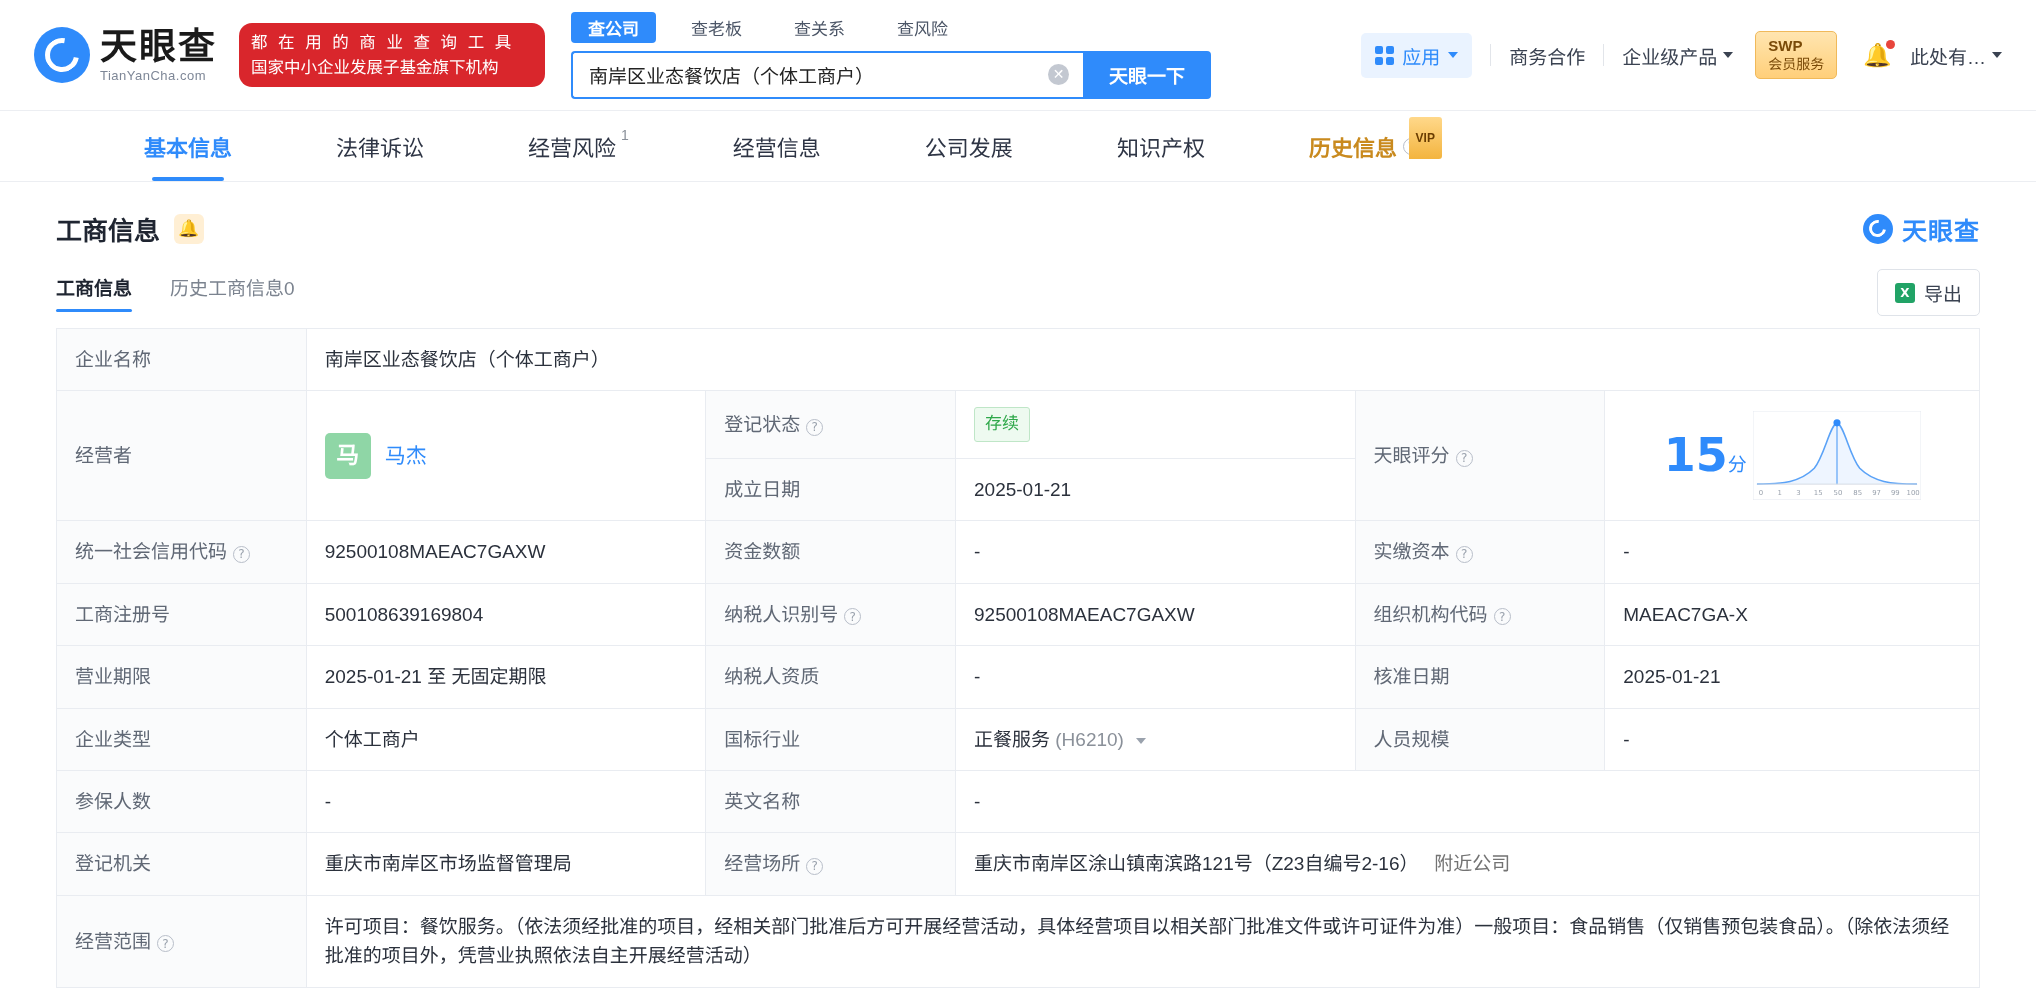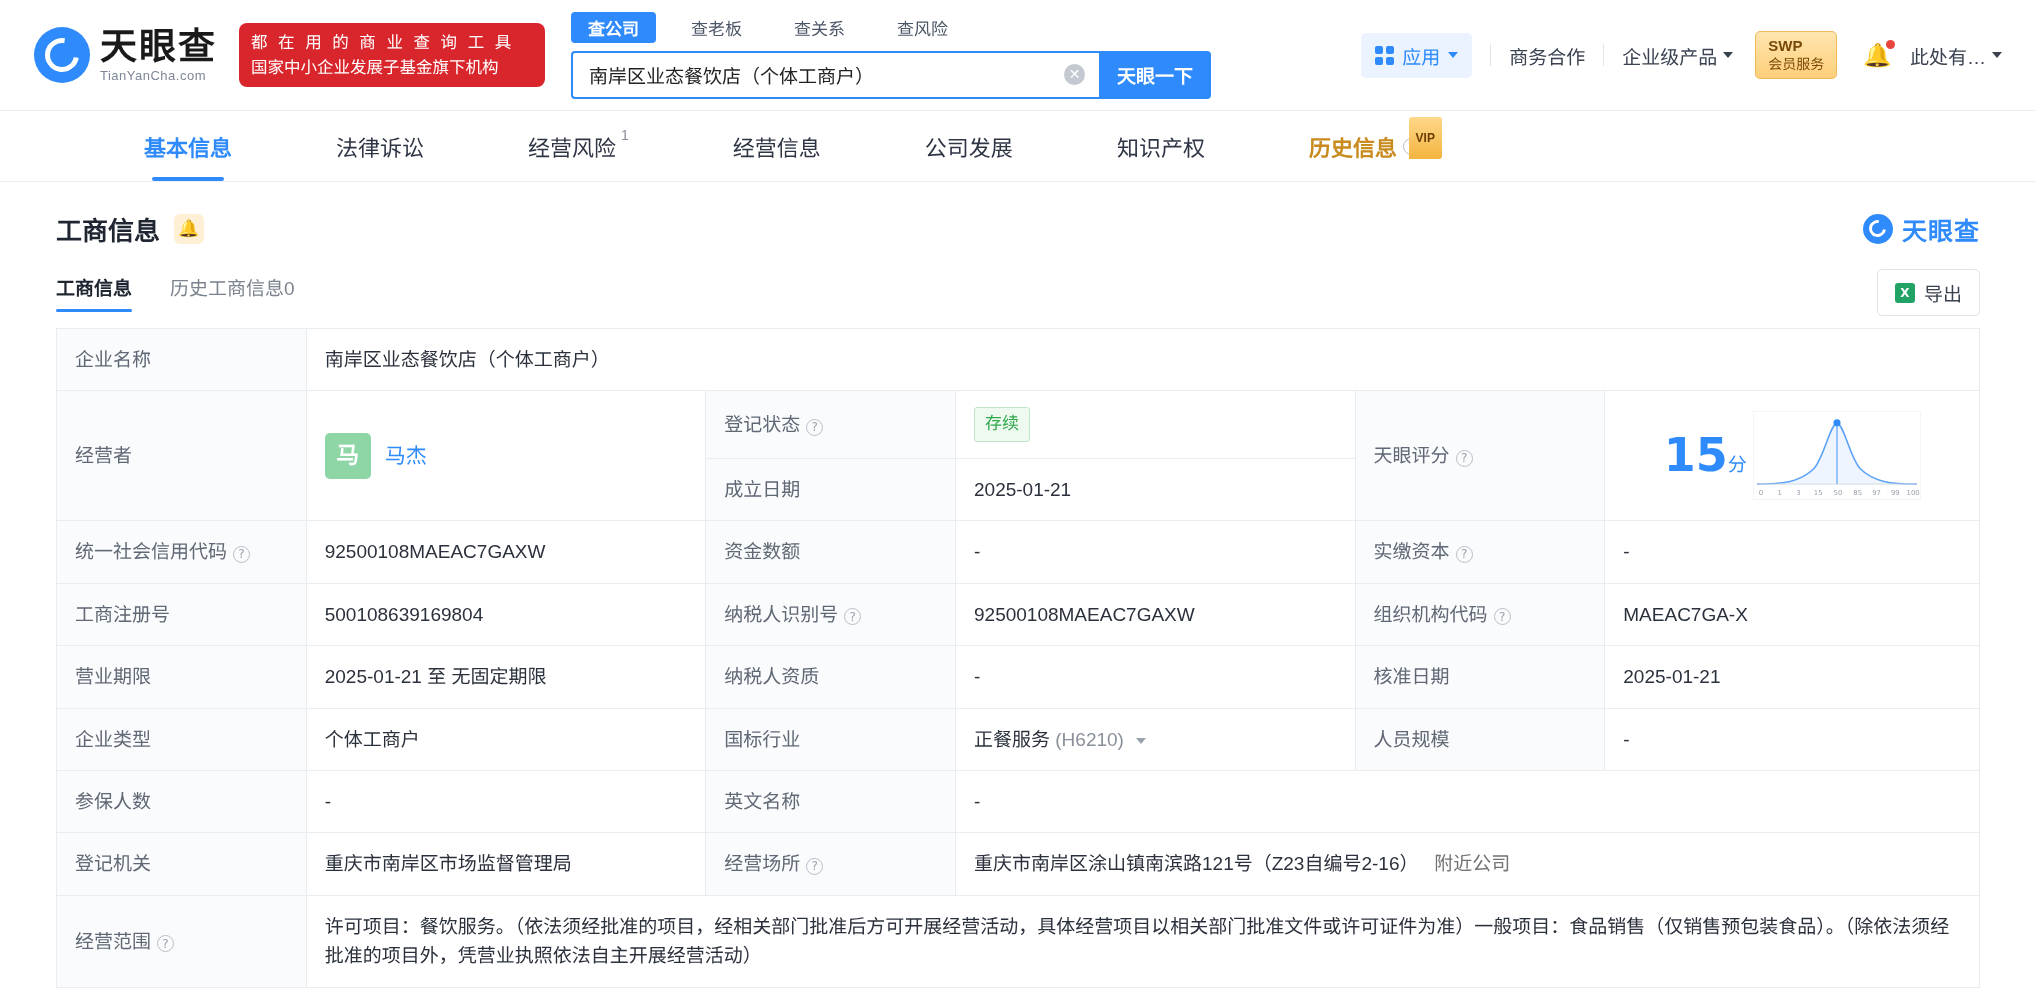--- a/index.html
+++ b/index.html
@@ -41,21 +41,21 @@
     font-family: "DejaVu Sans", sans-serif;
   }
   .logo-text .en {
     font-size: 13px; color: #7e8797; letter-spacing: 0.5px; margin-top: 4px;
   }
 
   .promo {
     margin-left: 22px;
     background: #d9262c;
     color: #fff;
-    border-radius: 8px;
+    border-radius: 13px;
     padding: 7px 12px;
     font-size: 16.5px;
     line-height: 1.5;
     width: 306px;
     flex: 0 0 auto;
   }
   .promo .l1 { letter-spacing: 3px; }
   .promo .l2 { letter-spacing: 0px; }
 
   .search-block { margin-left: 26px; flex: 0 0 auto; width: 640px; position: relative; }
@@ -83,21 +83,21 @@
     font-family: "Liberation Sans", sans-serif;
   }
   .clear-btn {
     width: 21px; height: 21px; border-radius: 50%; background: #c3c8d1;
     color: #fff; font-size: 14px; line-height: 21px; text-align: center;
     cursor: pointer; flex: 0 0 auto;
     font-family: "DejaVu Sans", sans-serif;
   }
   .search-btn {
     flex: 0 0 auto;
-    width: 112px;
+    width: 128px;
     background: #2f8bfb;
     color: #fff;
     border: 0;
     border-radius: 0 4px 4px 0;
     font-size: 19px;
     font-weight: 700;
     cursor: pointer;
     font-family: "Liberation Sans", sans-serif;
   }
 

